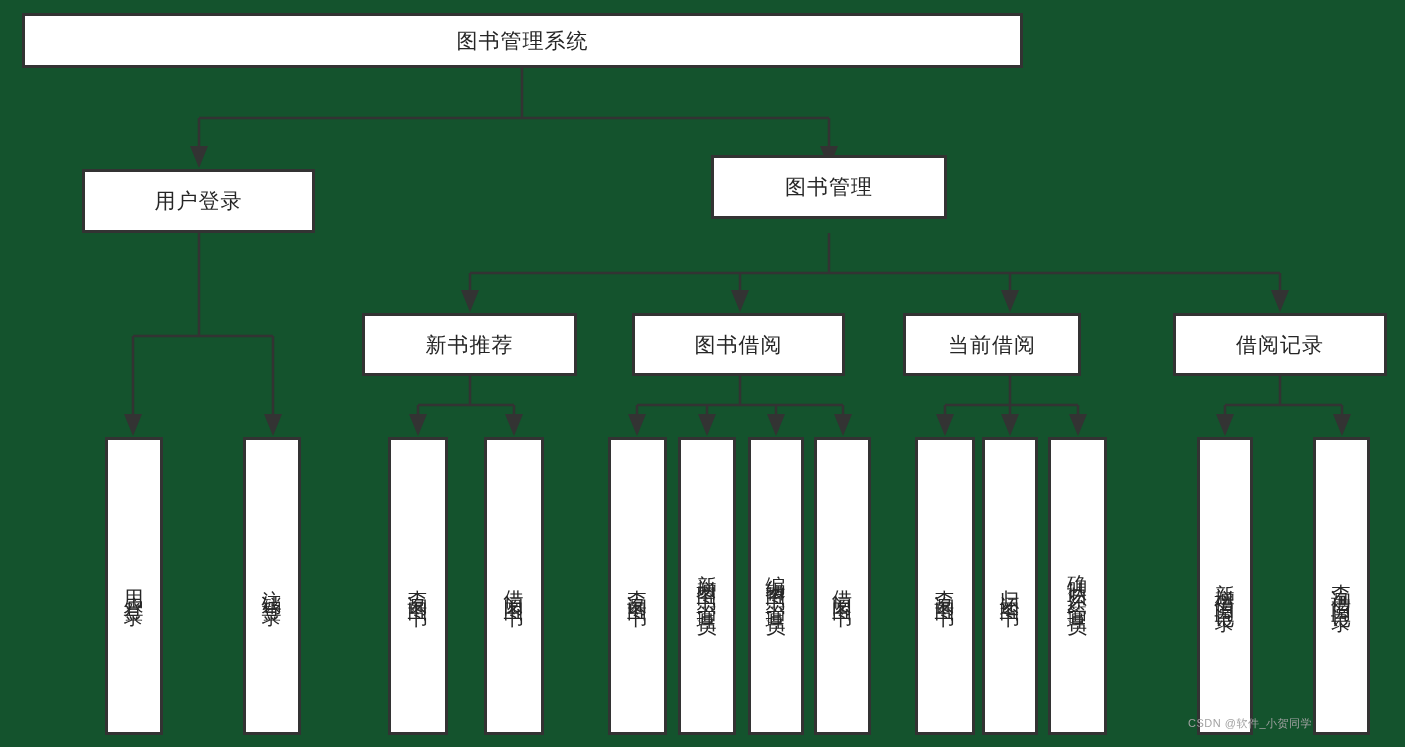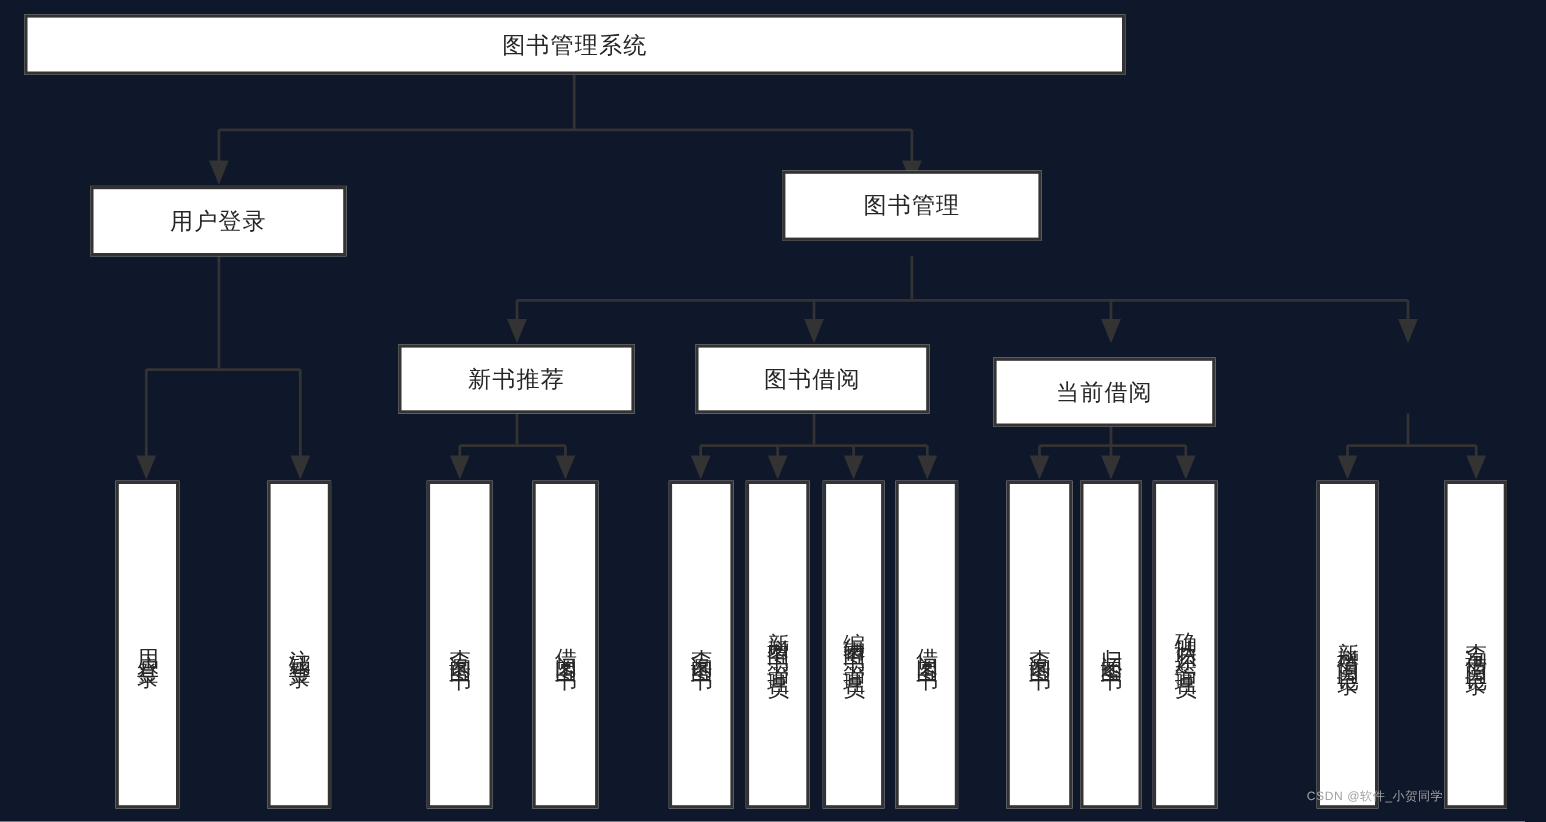--- a/index.html
+++ b/index.html
@@ -1,20 +1,20 @@
 <!DOCTYPE html>
 <html><head>
 <meta charset="utf-8">
 <style>
   html, body { margin: 0; padding: 0; background: #ffffff; }
   .canvas {
     position: relative;
     width: 1405px;
     height: 747px;
-    background: #0f172a;
+    background: #14532d;
     font-family: "Liberation Sans", sans-serif;
     color: #262626;
     overflow: hidden;
   }
   svg.connectors {
     position: absolute;
     left: 0; top: 0;
     width: 1405px; height: 747px;
   }
   .box {
@@ -36,21 +36,21 @@
     font-size: 20px;
     letter-spacing: 6px;
     line-height: 1;
   }
   
   .n-root   { left: 22px;  top: 13px;  width: 1001px; height: 55px; }
   .n-login  { left: 82px;  top: 169px; width: 233px;  height: 64px; }
   .n-mgmt   { left: 711px; top: 155px; width: 236px;  height: 64px; }
   .n-rec    { left: 362px; top: 313px; width: 215px;  height: 63px; }
   .n-borrow { left: 632px; top: 313px; width: 213px;  height: 63px; }
-  .n-cur    { left: 903px; top: 325px; width: 202px;  height: 63px; text-align: center; }
+  .n-cur    { left: 903px; top: 313px; width: 178px;  height: 63px; text-align: center; }
   .n-recs   { left: 1173px;top: 313px; width: 214px;  height: 63px; }
   .leaf { top: 437px; height: 298px; }
   .lf-0  { left: 105px;  width: 58px; }
   .lf-1  { left: 243px;  width: 58px; }
   .lf-2  { left: 388px;  width: 60px; }
   .lf-3  { left: 484px;  width: 60px; }
   .lf-4  { left: 608px;  width: 59px; }
   .lf-5  { left: 678px;  width: 58px; }
   .lf-6  { left: 748px;  width: 56px; }
   .lf-7  { left: 814px;  width: 57px; }
@@ -130,20 +130,23 @@
 
   <div class="box n-rec">
     <span class="h-label">新书推荐</span>
   </div>
   <div class="box n-borrow">
     <span class="h-label">图书借阅</span>
   </div>
   <div class="box n-cur">
     <span class="h-label">当前借阅</span>
   </div>
+  <div class="box n-recs">
+    <span class="h-label">借阅记录</span>
+  </div>
 
   <div class="box leaf lf-0">
     <span class="v-label">用户登录</span>
   </div>
   <div class="box leaf lf-1">
     <span class="v-label">注销登录</span>
   </div>
   <div class="box leaf lf-2">
     <span class="v-label">查询图书</span>
   </div>

